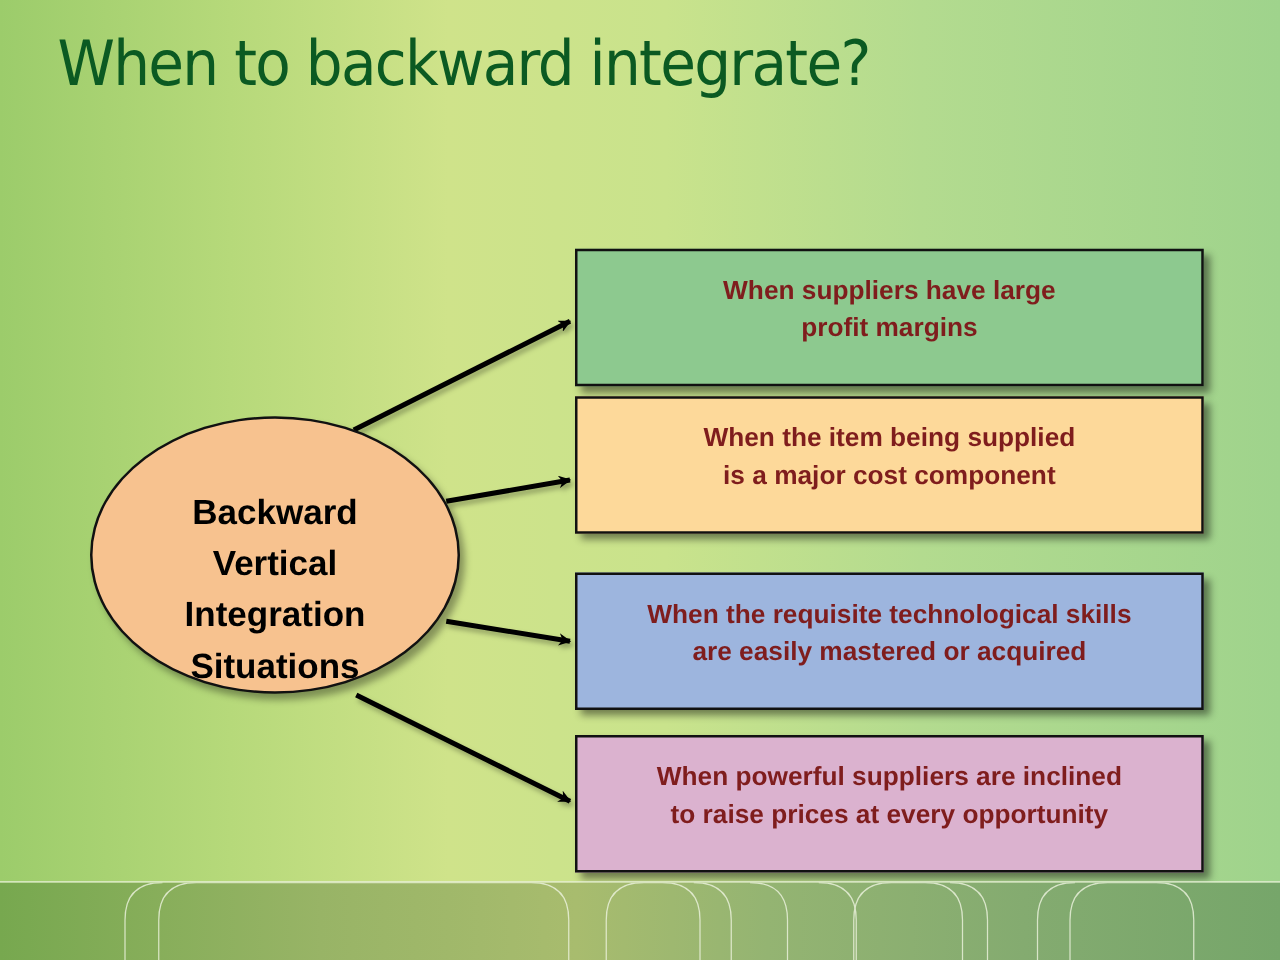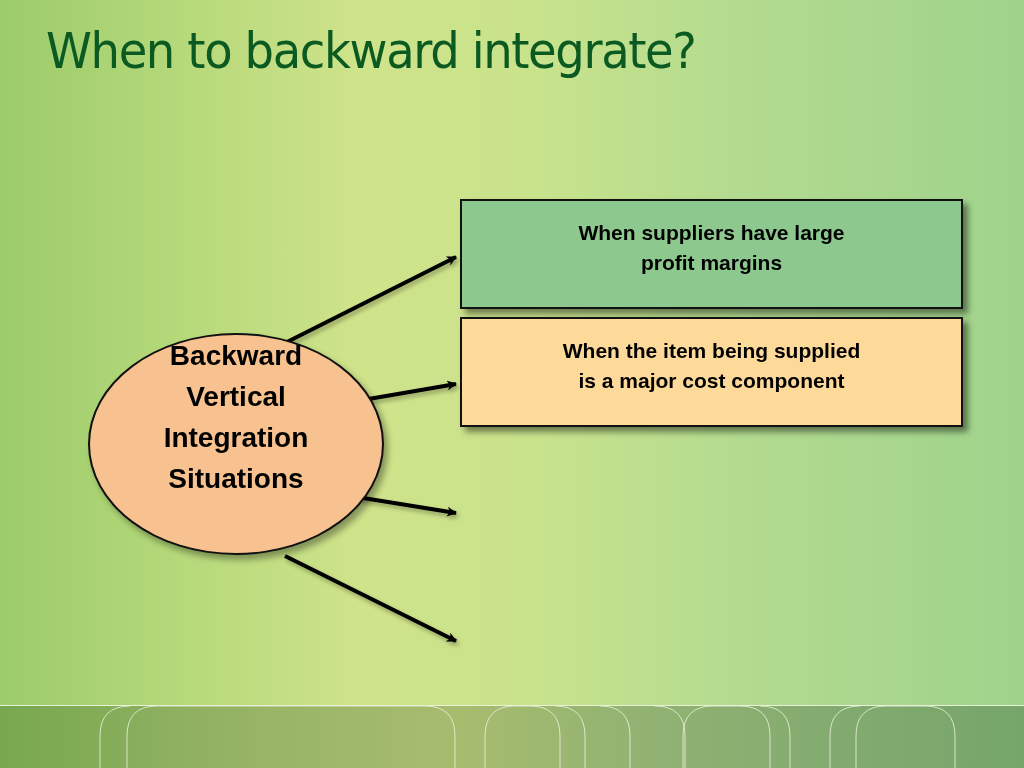--- a/index.html
+++ b/index.html
@@ -10,37 +10,37 @@
   }
   .title {
     position:absolute; left:46px; top:22px;
     font-family: "DejaVu Sans", sans-serif;
     font-size:50px; color:#0b5a22; letter-spacing:-1.5px;
     margin:0; font-weight:normal; white-space:nowrap;
     transform: scaleX(0.93); transform-origin:left top;
   }
   .diagram { position:absolute; left:0; top:0; width:1024px; height:768px; }
   .ellipse {
-    position:absolute; left:88px; top:333px; width:296px; height:222px;
+    position:absolute; left:72px; top:333px; width:296px; height:222px;
     border-radius:50%; border:2px solid #111; box-sizing:border-box;
-    display:flex; align-items:flex-start; justify-content:center; text-align:center;
+    display:flex; align-items:flex-end; justify-content:center; text-align:center;
     box-shadow: 4px 5px 6px rgba(0,0,0,0.35);
   }
   .ellipse-text {
     font-weight:bold; font-size:28px; line-height:41px; color:#000;
     white-space:pre-line;
   }
   .box {
     position:absolute; left:460px; width:503px; height:110px;
     border:2px solid #111; box-sizing:border-box;
     display:flex; align-items:center; justify-content:center; text-align:center;
     box-shadow: 5px 5px 6px rgba(0,0,0,0.45);
   }
   .box-text {
-    font-weight:bold; font-size:21px; line-height:30px; color:#000000;
+    font-weight:bold; font-size:21px; line-height:30px; color:#7f1d1d;
     white-space:pre-line; margin-top:-12px;
   }
   .footer {
     position:absolute; left:0; top:705px; width:1024px; height:63px;
     background: linear-gradient(90deg, #77a84f 0%, #98b466 25%, #a8bc6e 45%, #94b472 60%, #84ab70 80%, #76a66a 100%);
     border-top:1px solid #e8f0d8;
   }
   svg.arrows { position:absolute; left:0; top:0; }
 </style>
 </head>
@@ -75,20 +75,28 @@
   </div>
 
   <div class="box" style="top:199px; background:#8dc98f;">
     <span class="box-text">When suppliers have large
 profit margins</span>
   </div>
   <div class="box" style="top:317px; background:#fdd99a;">
     <span class="box-text">When the item being supplied
 is a major cost component</span>
   </div>
+  <div class="box" style="top:458px; background:#9db5de;">
+    <span class="box-text">When the requisite technological skills
+are easily mastered or acquired</span>
+  </div>
+  <div class="box" style="top:588px; background:#dbb2cf;">
+    <span class="box-text">When powerful suppliers are inclined
+to raise prices at every opportunity</span>
+  </div>
 </div>
 
 <div class="footer">
   <svg width="1024" height="63">
     <g stroke="#eef4e0" stroke-width="1" fill="none" opacity="0.8">
       <path d="M100,63 V30 Q100,0 130,0"></path>
       <path d="M127,63 V30 Q127,0 157,0 H425 Q455,0 455,30 V63"></path>
       <path d="M485,63 V30 Q485,0 515,0 H530 Q560,0 560,30 V63"></path>
       <path d="M555,0 Q585,0 585,30 V63"></path>
       <path d="M600,0 Q630,0 630,30 V63"></path>

